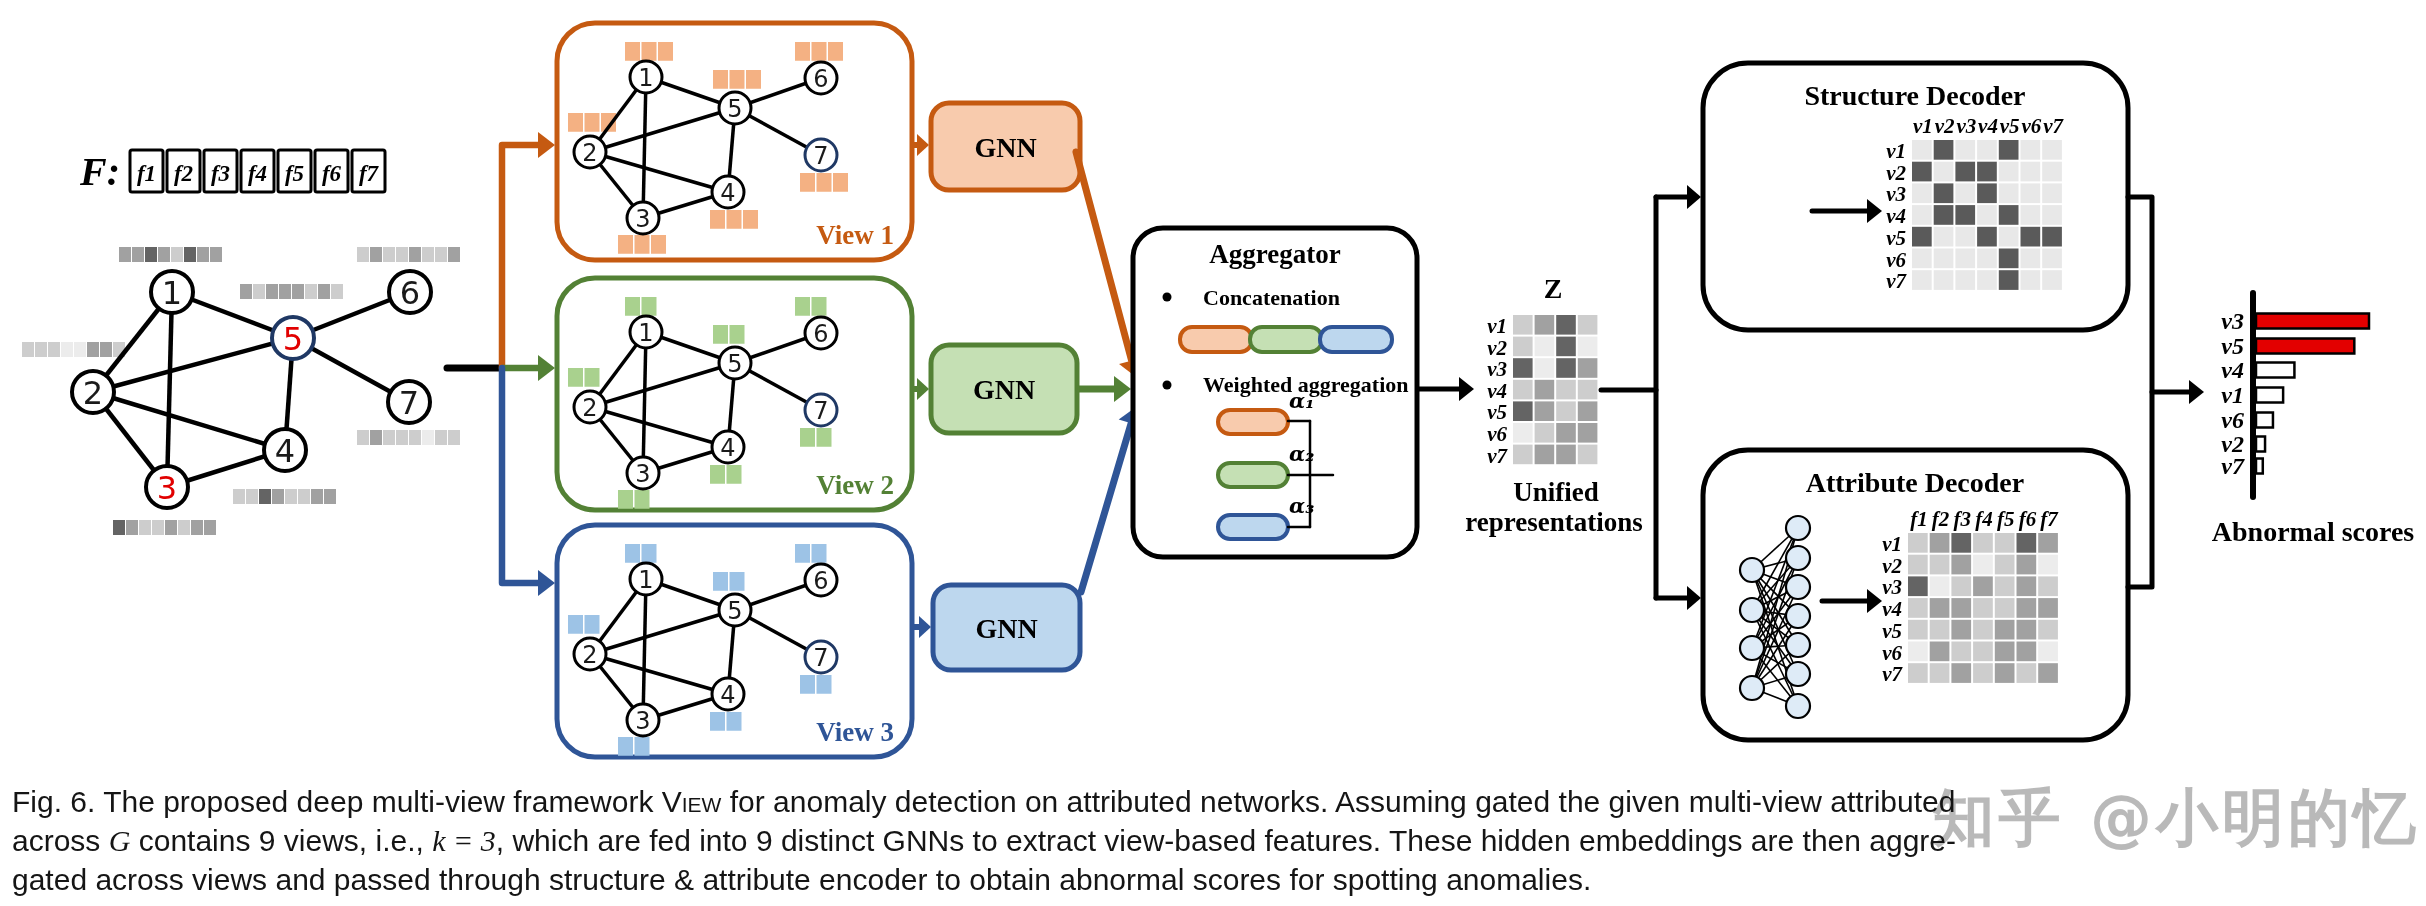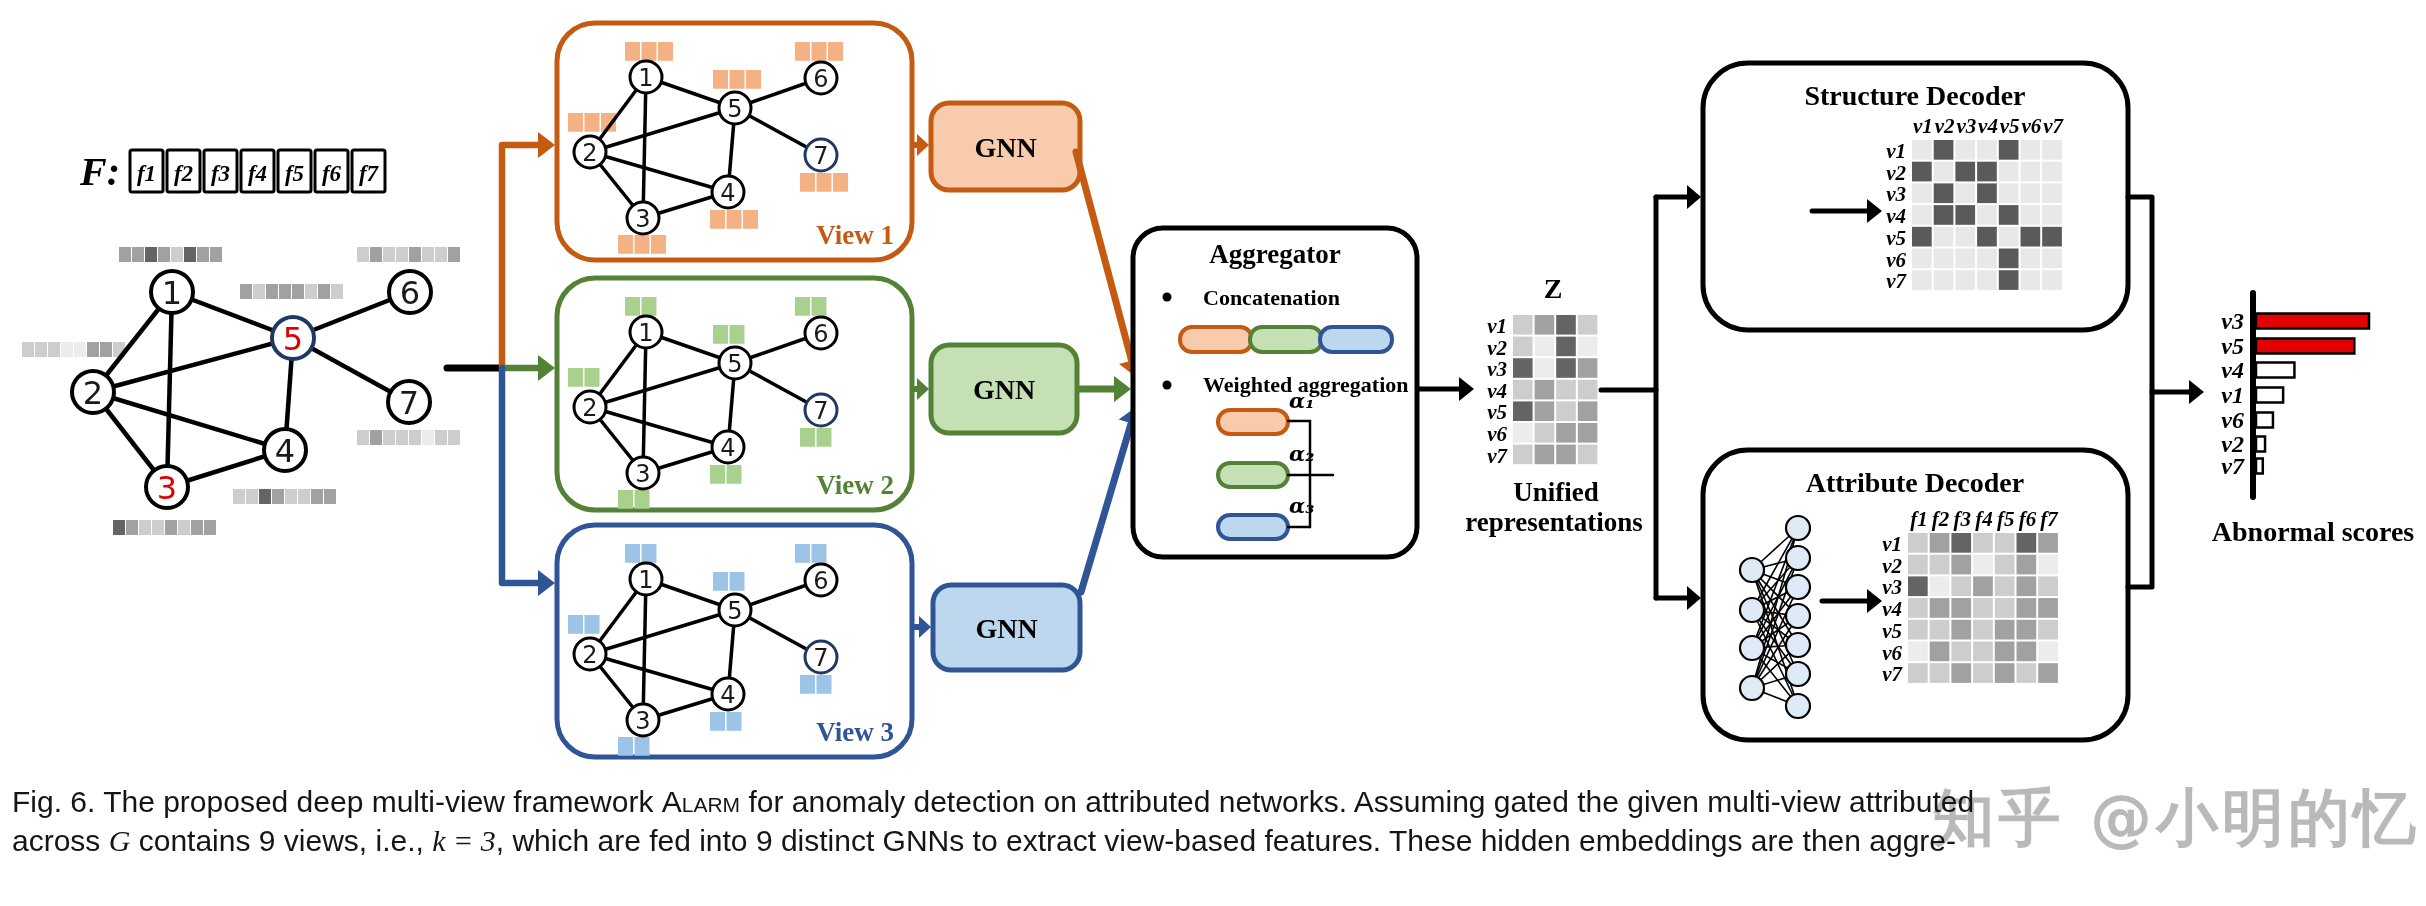--- a/index.html
+++ b/index.html
@@ -558,19 +558,22 @@
         <rect x="2256" y="458.5" width="6.779999999999999" height="15" fill="#FFFFFF" stroke="#000" stroke-width="2.5"></rect>
         <text x="2244" y="474" font-family="&quot;Liberation Serif&quot;,&quot;DejaVu Serif&quot;,serif" font-size="24" font-weight="bold" font-style="italic" fill="#000" text-anchor="end">v7</text>
         <text x="2313" y="541" font-family="&quot;Liberation Serif&quot;,&quot;DejaVu Serif&quot;,serif" font-size="28" font-weight="bold" font-style="normal" fill="#000" text-anchor="middle">Abnormal scores</text>
       </g>
     </svg>
 
   <div class="watermark">知乎 @小明的忆</div>
 
   <div class="caption">
     <div>
-      <span>Fig. 6. The proposed deep multi-view framework </span><span class="smallcaps">Alarm</span><span> for anomaly detection on attributed networks. Assuming gated the given multi-view attributed</span>
+      <span>Fig. 6. The proposed deep multi-view framework </span><span class="smallcaps">View</span><span> for anomaly detection on attributed networks. Assuming gated the given multi-view attributed</span>
     </div>
     <div>
       <span>across </span><span class="mathit">G</span><span> contains 9 views, i.e., </span><span class="mathit">k = 3</span><span>, which are fed into 9 distinct GNNs to extract view-based features. These hidden embeddings are then aggre-</span>
+    </div>
+    <div>
+      <span>gated across views and passed through structure &amp; attribute encoder to obtain abnormal scores for spotting anomalies.</span>
     </div>
   </div>
 </div>
 
 </body></html>

